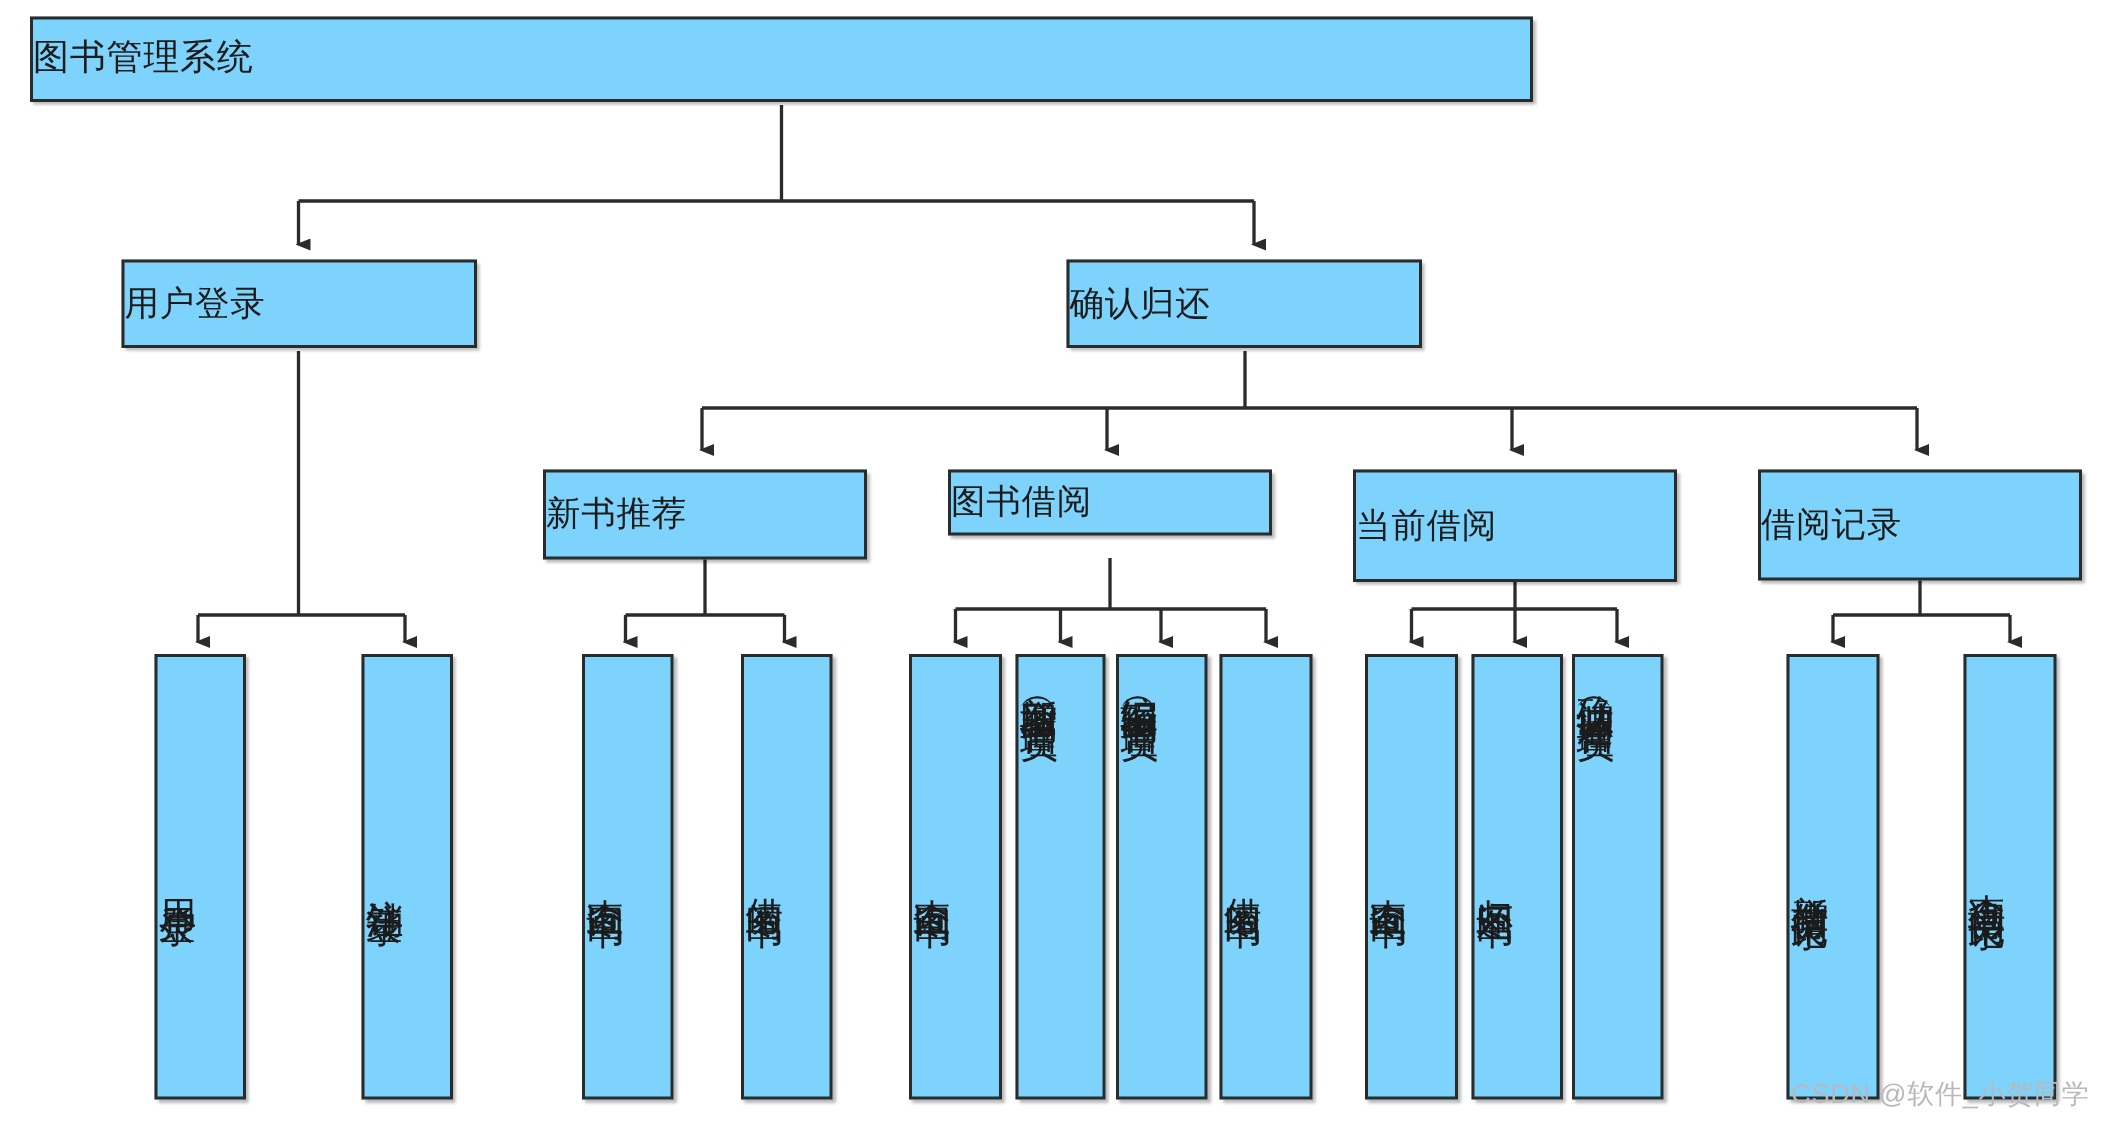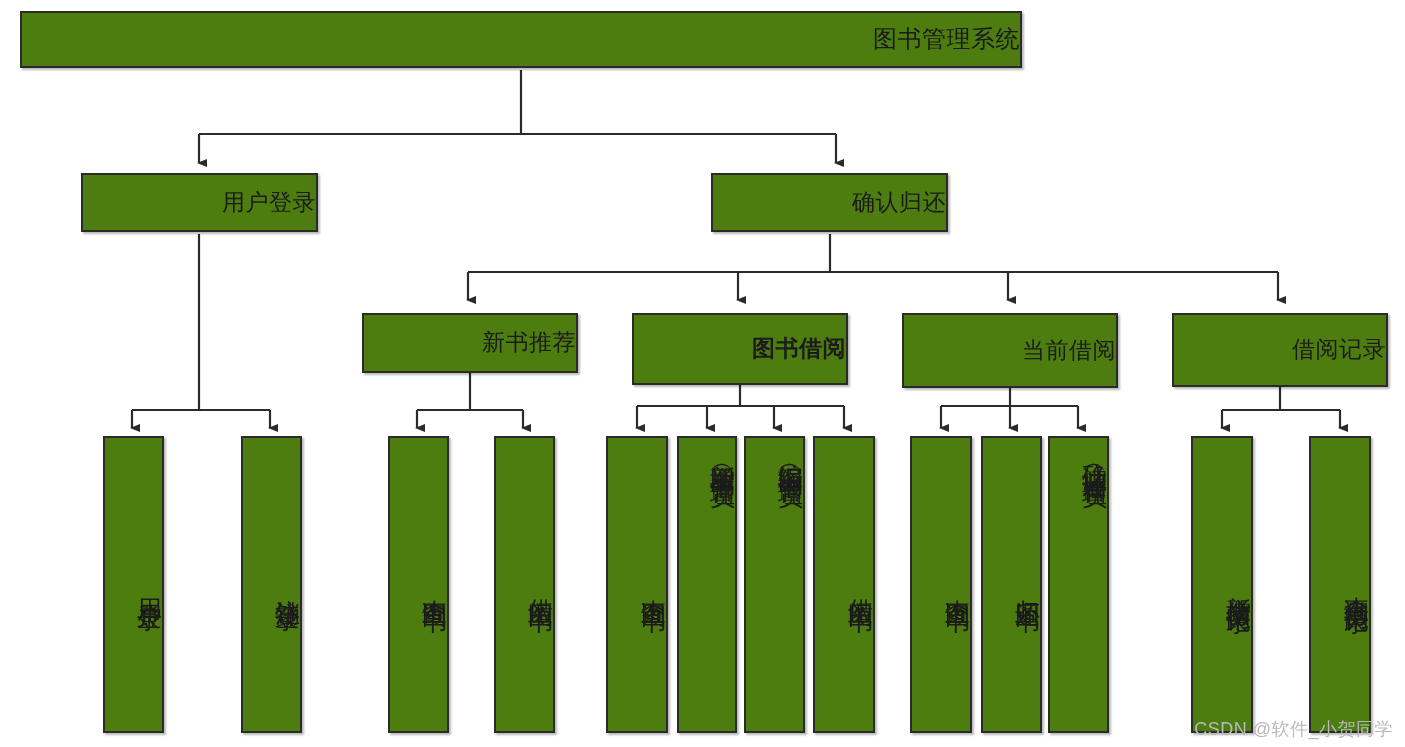--- a/index.html
+++ b/index.html
@@ -10,26 +10,26 @@
     font-family:"Liberation Sans","DejaVu Sans",sans-serif;
     overflow:hidden;
     position:relative;
   }
   #canvas{position:absolute;left:0;top:0;width:1405px;height:747px;}
   svg.lines{position:absolute;left:0;top:0;width:1405px;height:747px;pointer-events:none;}
 
   .node{
     position:absolute;
     box-sizing:border-box;
-    background:#4d7c0f;
+    background:#7dd3fc;
     border:2px solid #2b2b2b;
     box-shadow:2px 2px 2px rgba(0,0,0,0.28);
     display:flex;
     align-items:center;
-    justify-content:flex-end;
+    justify-content:flex-start;
     color:#1b1b1b;
   }
   .node .lbl{
     display:block;
     text-align:center;
     line-height:1.12;
     letter-spacing:0.5px;
     white-space:nowrap;
   }
   
@@ -123,21 +123,21 @@
   <div class="node h-node" style="left:81px;top:173px;width:237px;height:59px;">
     <span class="lbl">用户登录</span>
   </div>
   <div class="node h-node" style="left:711px;top:173px;width:237px;height:59px;">
     <span class="lbl">确认归还</span>
   </div>
 
   <div class="node h-node" style="left:362px;top:313px;width:216px;height:60px;">
     <span class="lbl">新书推荐</span>
   </div>
-  <div class="node h-node" style="left:632px;top:313px;width:216px;height:72px;font-weight:bold;">
+  <div class="node h-node" style="left:632px;top:313px;width:216px;height:44px;">
     <span class="lbl">图书借阅</span>
   </div>
   <div class="node h-node" style="left:902px;top:313px;width:216px;height:75px;">
     <span class="lbl">当前借阅</span>
   </div>
   <div class="node h-node" style="left:1172px;top:313px;width:216px;height:74px;">
     <span class="lbl">借阅记录</span>
   </div>
 
   <div class="node v-node centered" style="left:103px;top:436px;width:61px;height:297px;">

